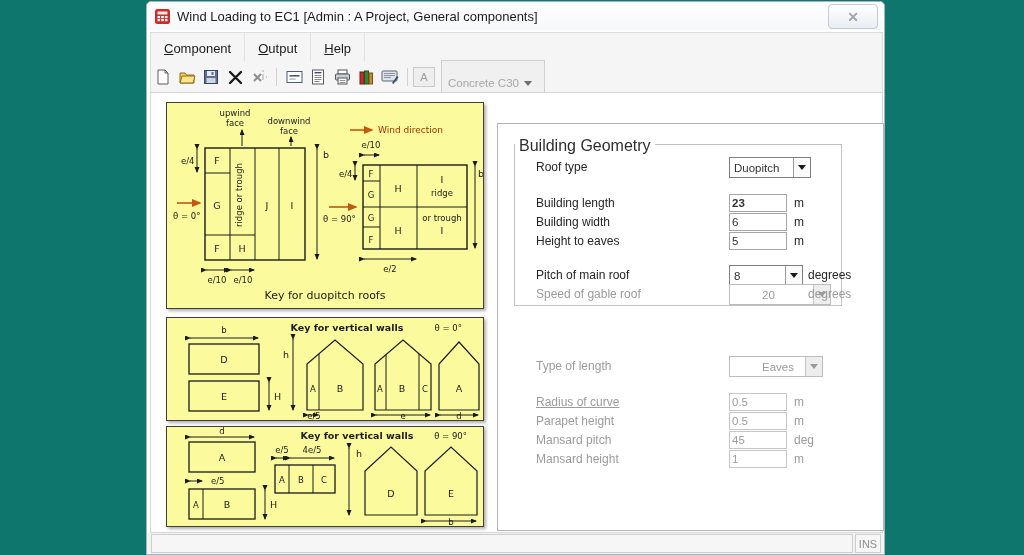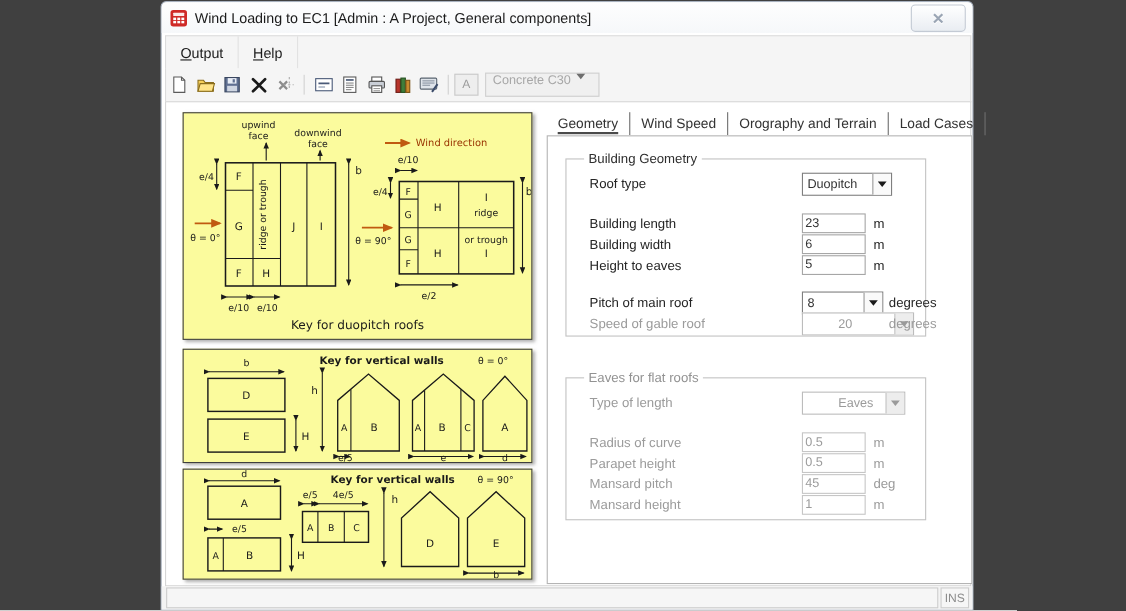--- a/index.html
+++ b/index.html
@@ -1,16 +1,16 @@
 <!DOCTYPE html>
 <html><head>
 <meta charset="utf-8">
 <style>
   html,body{margin:0;padding:0;background:#ffffff;font-family:"Liberation Sans",sans-serif;}
-  #stage{position:relative;width:1024px;height:555px;background:#404040;overflow:hidden;}
+  #stage{position:relative;width:1024px;height:555px;background:#0f766e;overflow:hidden;}
   #appwin{position:absolute;left:146px;top:1px;width:737px;height:552px;background:#ffffff;
           border:1px solid #a9b2bf;border-radius:5px 5px 0 0;}
   
   .titlebar{position:absolute;left:0;top:0;width:100%;height:28px;background:linear-gradient(#fefefe,#f6f8fa);
             border-radius:5px 5px 0 0;display:flex;align-items:center;}
   .appicon{width:17px;height:17px;margin:0 6px 0 7px;flex:0 0 auto;}
   .apptitle{font-size:13px;color:#1b1b1b;white-space:nowrap;}
   .closebtn{position:absolute;right:6px;top:2px;width:48px;height:23px;border:1px solid #c3cad4;border-radius:4px;
             background:linear-gradient(#ffffff,#e9edf2);display:flex;align-items:center;justify-content:center;
             color:#9aa5b4;font-size:14px;font-weight:bold;text-shadow:0 1px 0 #fff;cursor:default;}
@@ -20,38 +20,38 @@
   .menuitem{display:flex;align-items:center;padding:0 13px;font-size:13px;color:#1b1b1b;border-right:1px solid #e2e2e2;}
   .menuitem .u{text-decoration:underline;}
   
   .toolbar{position:absolute;left:3px;top:60px;width:731px;height:30px;background:#f5f5f5;
            border:1px solid #dcdcdc;border-top:none;display:flex;align-items:center;}
   .tbi{width:22px;height:20px;margin:0 1px;display:flex;align-items:center;justify-content:center;}
   .tbsep{width:1px;height:18px;background:#d2d2d2;margin:0 5px;}
   .tbfont{width:20px;height:18px;border:1px solid #c9c9c9;background:#eeeeee;color:#9b9b9b;font-size:11px;
           display:flex;align-items:center;justify-content:center;}
   .tbcombo{margin-left:6px;height:20px;min-width:92px;background:#f0f0f0;border:1px solid #cfcfcf;
-           display:flex;align-items:flex-start;padding:0 4px 0 6px;color:#a7a7a7;font-size:11.5px;}
+           display:flex;align-items:center;padding:12px 4px 0 6px;color:#a7a7a7;font-size:11.5px;}
   .tbcombo .arr{margin-left:5px;width:0;height:0;border-left:4px solid transparent;border-right:4px solid transparent;border-top:5px solid #6e6e6e;}
   
   .client{position:absolute;left:3px;top:90px;width:731px;height:439px;background:#ffffff;border:1px solid #d6d6d6;}
   .ypanel{position:absolute;background:#fbfb9d;border:1px solid #3f3f3f;box-shadow:2px 2px 3px rgba(110,110,110,.55);}
   svg text{font-family:"DejaVu Sans",sans-serif;}
   .dt{font-size:8.5px;fill:#1a1a1a;}
   .dl{font-size:9.5px;fill:#1a1a1a;}
   .cap{font-size:11px;fill:#1a1a1a;}
   .capb{font-size:9.5px;fill:#1a1a1a;font-weight:bold;}
   .wind{font-size:9px;fill:#993300;}
   
   .tabstrip{position:absolute;left:346px;top:7px;height:23px;display:flex;align-items:flex-end;font-size:12.5px;color:#333;}
   .tab{padding:3px 10px 4px 10px;border-right:1px solid #6e6e6e;white-space:nowrap;}
   .tab.active span{border-bottom:2px solid #4a4a4a;padding-bottom:1px;}
   .tabpage{position:absolute;left:346px;top:30px;width:385px;height:406px;border:1px solid #b4b4b4;background:#ffffff;overflow:hidden;}
   .groupbox{position:absolute;border:1px solid #c2c2c2;}
-  .grouptitle{position:absolute;top:-8px;left:16px;background:#ffffff;padding:0 4px;font-size:12px;}
+  .grouptitle{position:absolute;top:-8px;left:0;background:#ffffff;padding:0 4px;font-size:16px;}
   .gt-on{color:#2e2e2e;}
   .gt-off{color:#929292;}
   .flabel{position:absolute;font-size:12px;white-space:nowrap;}
   .on{color:#252525;}
   .off{color:#9b9b9b;}
   .finput{position:absolute;height:16px;width:52px;border:1px solid #a6a6a6;font-size:11.5px;padding:0 2px;
           font-family:"Liberation Sans",sans-serif;color:#333;background:#fff;}
   .finput.dis{border-color:#c6c6c6;color:#9b9b9b;}
   .combo{position:absolute;height:19px;border:1px solid #7f7f7f;background:#ffffff;display:flex;align-items:center;font-size:11.5px;color:#333;}
   .combo .val{flex:1;padding:0 4px;white-space:nowrap;overflow:hidden;}
@@ -85,20 +85,23 @@
             <rect x="10.9" y="11" width="2.6" height="2.2"></rect>
       </g>
     </svg>
     <span class="apptitle">Wind Loading to EC1 [Admin : A Project, General components]</span>
     <div class="closebtn">
       <span>✕</span>
     </div>
   </div>
 
   <div class="menubar">
+    <div class="menuitem">
+          <span><span class="u">C</span><span>omponent</span></span>
+        </div>
     <div class="menuitem">
           <span><span class="u">O</span><span>utput</span></span>
         </div>
     <div class="menuitem">
           <span><span class="u">H</span><span>elp</span></span>
         </div>
   </div>
 
   <div class="toolbar">
     <div class="tbi">
@@ -346,42 +349,36 @@
         <text class="dl" x="189" y="30">h</text>
         <path d="M198 88 L198 44 L224 20 L250 44 L250 88 Z" fill="none" stroke="#1a1a1a" stroke-width="1.2"></path>
         <text class="dl" x="224" y="70" text-anchor="middle">D</text>
         <path d="M258 88 L258 44 L284 20 L310 44 L310 88 Z" fill="none" stroke="#1a1a1a" stroke-width="1.2"></path>
         <text class="dl" x="284" y="70" text-anchor="middle">E</text>
         <line x1="259" y1="94" x2="309" y2="94" stroke="#1a1a1a" marker-start="url(#m3b)" marker-end="url(#m3b)"></line>
         <text class="dt" x="284" y="98" text-anchor="middle">b</text>
       </svg>
     </div>
 
-    <div class="tabstrip">
-      <div class="tab active"><span>Geometry</span></div>
-      <div class="tab"><span>Wind Speed</span></div>
-      <div class="tab"><span>Orography and Terrain</span></div>
-      <div class="tab"><span>Load Cases</span></div>
-    </div>
 
     <div class="tabpage">
 
       <div class="groupbox" style="left:16px;top:20px;width:326px;height:160px;">
         <span class="grouptitle gt-on">Building Geometry</span>
       </div>
       <span class="flabel on" style="left:38px;top:36px;">Roof type</span>
       <div class="combo" style="left:231px;top:33px;width:80px;">
         <span class="val">Duopitch</span>
         <span class="btn">
               <i></i>
             </span>
       </div>
 
       <span class="flabel on" style="left:38px;top:72px;">Building length</span>
-      <input class="finput" style="left: 231px; top: 70px;" value="23">
+      <input class="finput" style="left: 231px; top: 70px; font-weight: bold;" value="23">
       <span class="funit on" style="left:296px;top:72px;">m</span>
 
       <span class="flabel on" style="left:38px;top:91px;">Building width</span>
       <input class="finput" style="left: 231px; top: 89px;" value="6">
       <span class="funit on" style="left:296px;top:91px;">m</span>
 
       <span class="flabel on" style="left:38px;top:110px;">Height to eaves</span>
       <input class="finput" style="left: 231px; top: 108px;" value="5">
       <span class="funit on" style="left:296px;top:110px;">m</span>
 
@@ -396,32 +393,29 @@
 
       <span class="flabel off" style="left:38px;top:163px;">Speed of gable roof</span>
       <div class="combo dis" style="left:231px;top:160px;width:72px;">
         <span class="val">20</span>
         <span class="btn">
               <i></i>
             </span>
       </div>
       <span class="funit off" style="left:310px;top:163px;width:62px;">degrees</span>
 
-      <div class="groupbox" style="left:16px;top:219px;width:326px;height:128px;">
-        <span class="grouptitle gt-off">Eaves for flat roofs</span>
-      </div>
       <span class="flabel off" style="left:38px;top:235px;">Type of length</span>
       <div class="combo dis" style="left:231px;top:232px;width:64px;">
         <span class="val">Eaves</span>
         <span class="btn">
               <i></i>
             </span>
       </div>
 
-      <span class="flabel off" style="left:38px;top:271px;">Radius of curve</span>
+      <span class="flabel off" style="left:38px;top:271px;text-decoration:underline;">Radius of curve</span>
       <input class="finput dis" style="left: 231px; top: 269px;" value="0.5">
       <span class="funit off" style="left:296px;top:271px;">m</span>
 
       <span class="flabel off" style="left:38px;top:290px;">Parapet height</span>
       <input class="finput dis" style="left: 231px; top: 288px;" value="0.5">
       <span class="funit off" style="left:296px;top:290px;">m</span>
 
       <span class="flabel off" style="left:38px;top:309px;">Mansard pitch</span>
       <input class="finput dis" style="left: 231px; top: 307px;" value="45">
       <span class="funit off" style="left:296px;top:309px;">deg</span>

